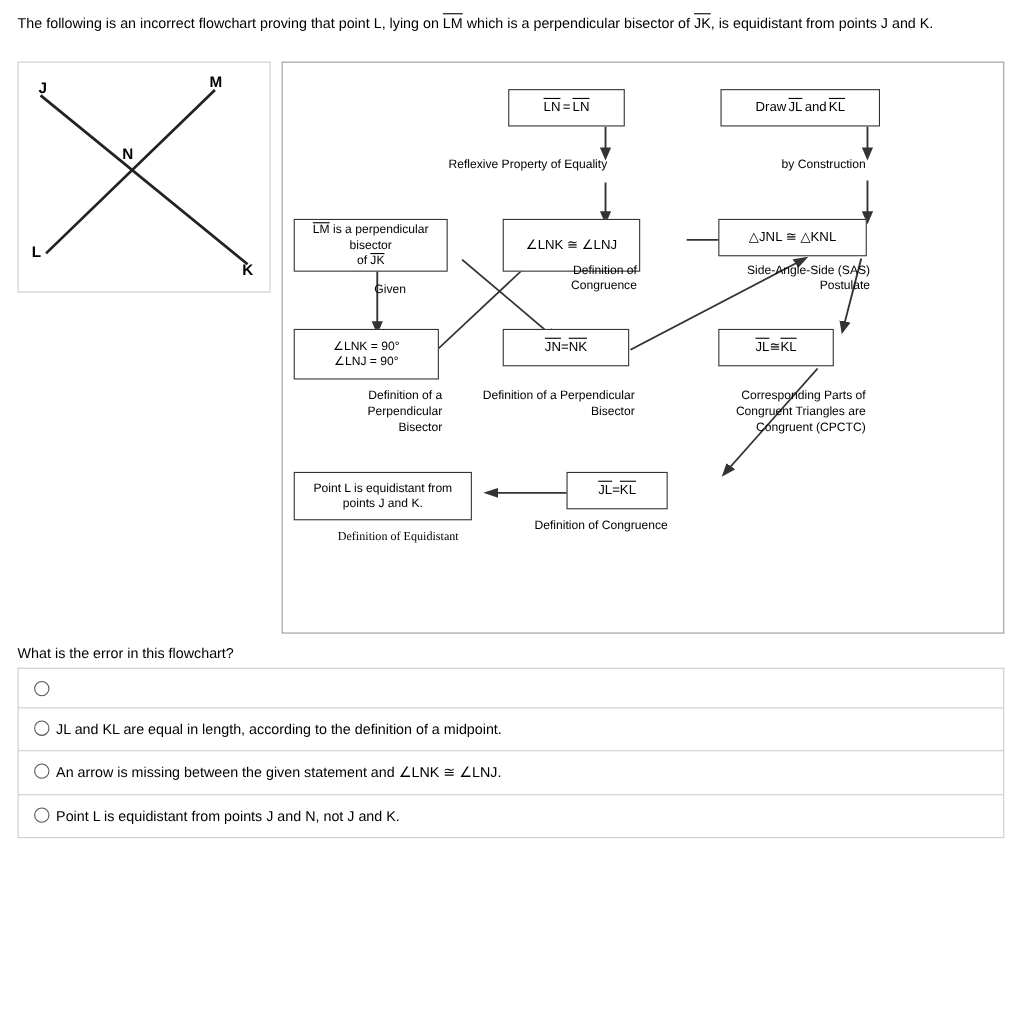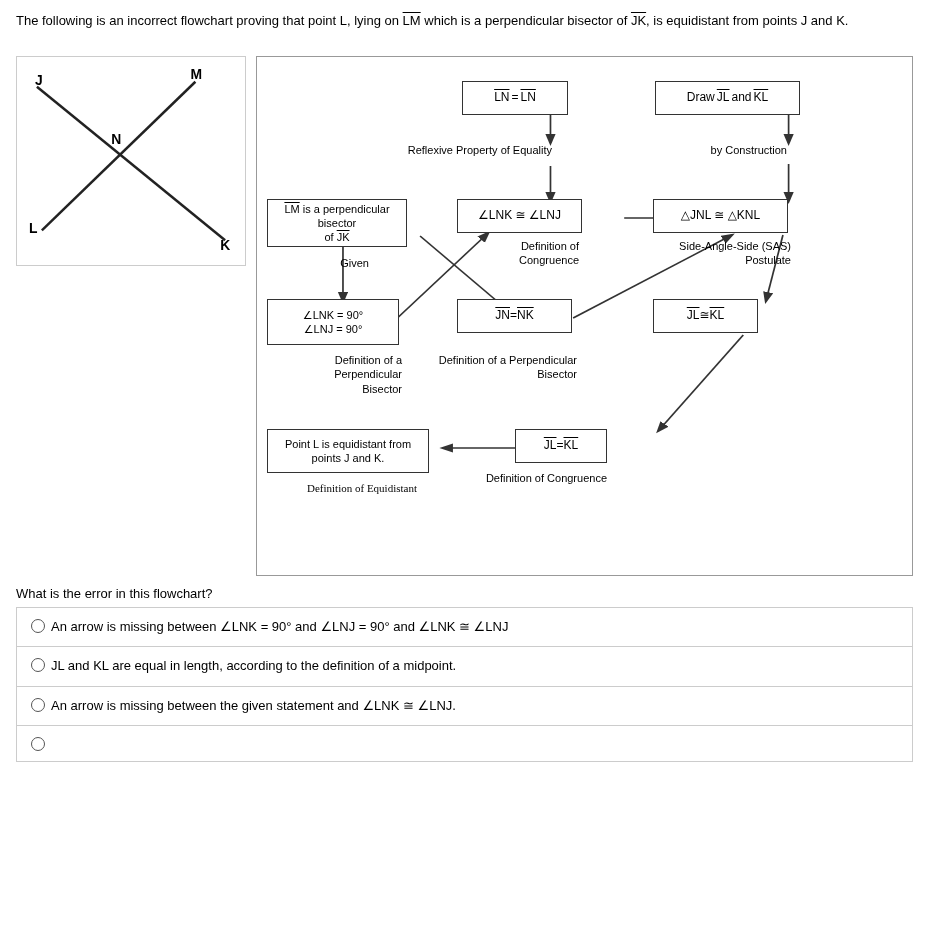--- a/index.html
+++ b/index.html
@@ -185,21 +185,21 @@
         </div>
 
         <div class="fc-label" style="left:400px; top:72px; width:120px;">
           by Construction
         </div>
 
         <div class="fc-box" style="left:0px; top:128px; width:140px; height:48px; font-size:11px;">
           <span><span style="text-decoration:overline;">LM</span> is a perpendicular bisector<br>of <span style="text-decoration:overline;">JK</span></span>
         </div>
 
-        <div class="fc-box" style="left:190px; top:128px; width:125px; height:34px; font-size:12px;">
+        <div class="fc-box" style="left:190px; top:128px; width:125px; height:48px; font-size:12px;">
           ∠LNK ≅ ∠LNJ
         </div>
 
         <div class="fc-box" style="left:386px; top:128px; width:135px; height:34px; font-size:12px;">
           △JNL ≅ △KNL
         </div>
 
         <div class="fc-label" style="left:192px; top:168px; width:120px;">
           Definition of<br>Congruence
         </div>
@@ -225,20 +225,23 @@
         </div>
 
         <div class="fc-label" style="left:0px; top:282px; width:135px;">
           Definition of a Perpendicular<br>Bisector
         </div>
 
         <div class="fc-label" style="left:165px; top:282px; width:145px;">
           Definition of a Perpendicular<br>Bisector
         </div>
 
+        <div class="fc-label" style="left:360px; top:282px; width:160px;">
+          Corresponding Parts of<br>Congruent Triangles are<br>Congruent (CPCTC)
+        </div>
 
         <div class="fc-box" style="left:248px; top:358px; width:92px; height:34px; font-size:12px;">
           <span style="text-decoration:overline;">JL</span> = <span style="text-decoration:overline;">KL</span>
         </div>
 
         <div class="fc-box" style="left:0px; top:358px; width:162px; height:44px; font-size:11px;">
           Point L is equidistant from<br>points J and K.
         </div>
 
         <div class="fc-label" style="left:190px; top:400px; width:150px;">
@@ -250,30 +253,30 @@
         </div>
       </div>
     </div>
   </div>
 
   <div class="question-section">
     <p class="question-text">What is the error in this flowchart?</p>
 
     <div class="answer-option">
       <div class="radio-circle"></div>
-      <span>An arrow is missing between ∠LNK = 90° and ∠LNJ = 90° and ∠LNK ≅ ∠LNJ</span>
     </div>
 
     <div class="answer-option">
       <div class="radio-circle"></div>
       <span>JL and KL are equal in length, according to the definition of a midpoint.</span>
     </div>
 
     <div class="answer-option">
       <div class="radio-circle"></div>
       <span>An arrow is missing between the given statement and ∠LNK ≅ ∠LNJ.</span>
     </div>
 
     <div class="answer-option">
       <div class="radio-circle"></div>
+      <span>Point L is equidistant from points J and N, not J and K.</span>
     </div>
   </div>
 </div>
 
 </body></html>

